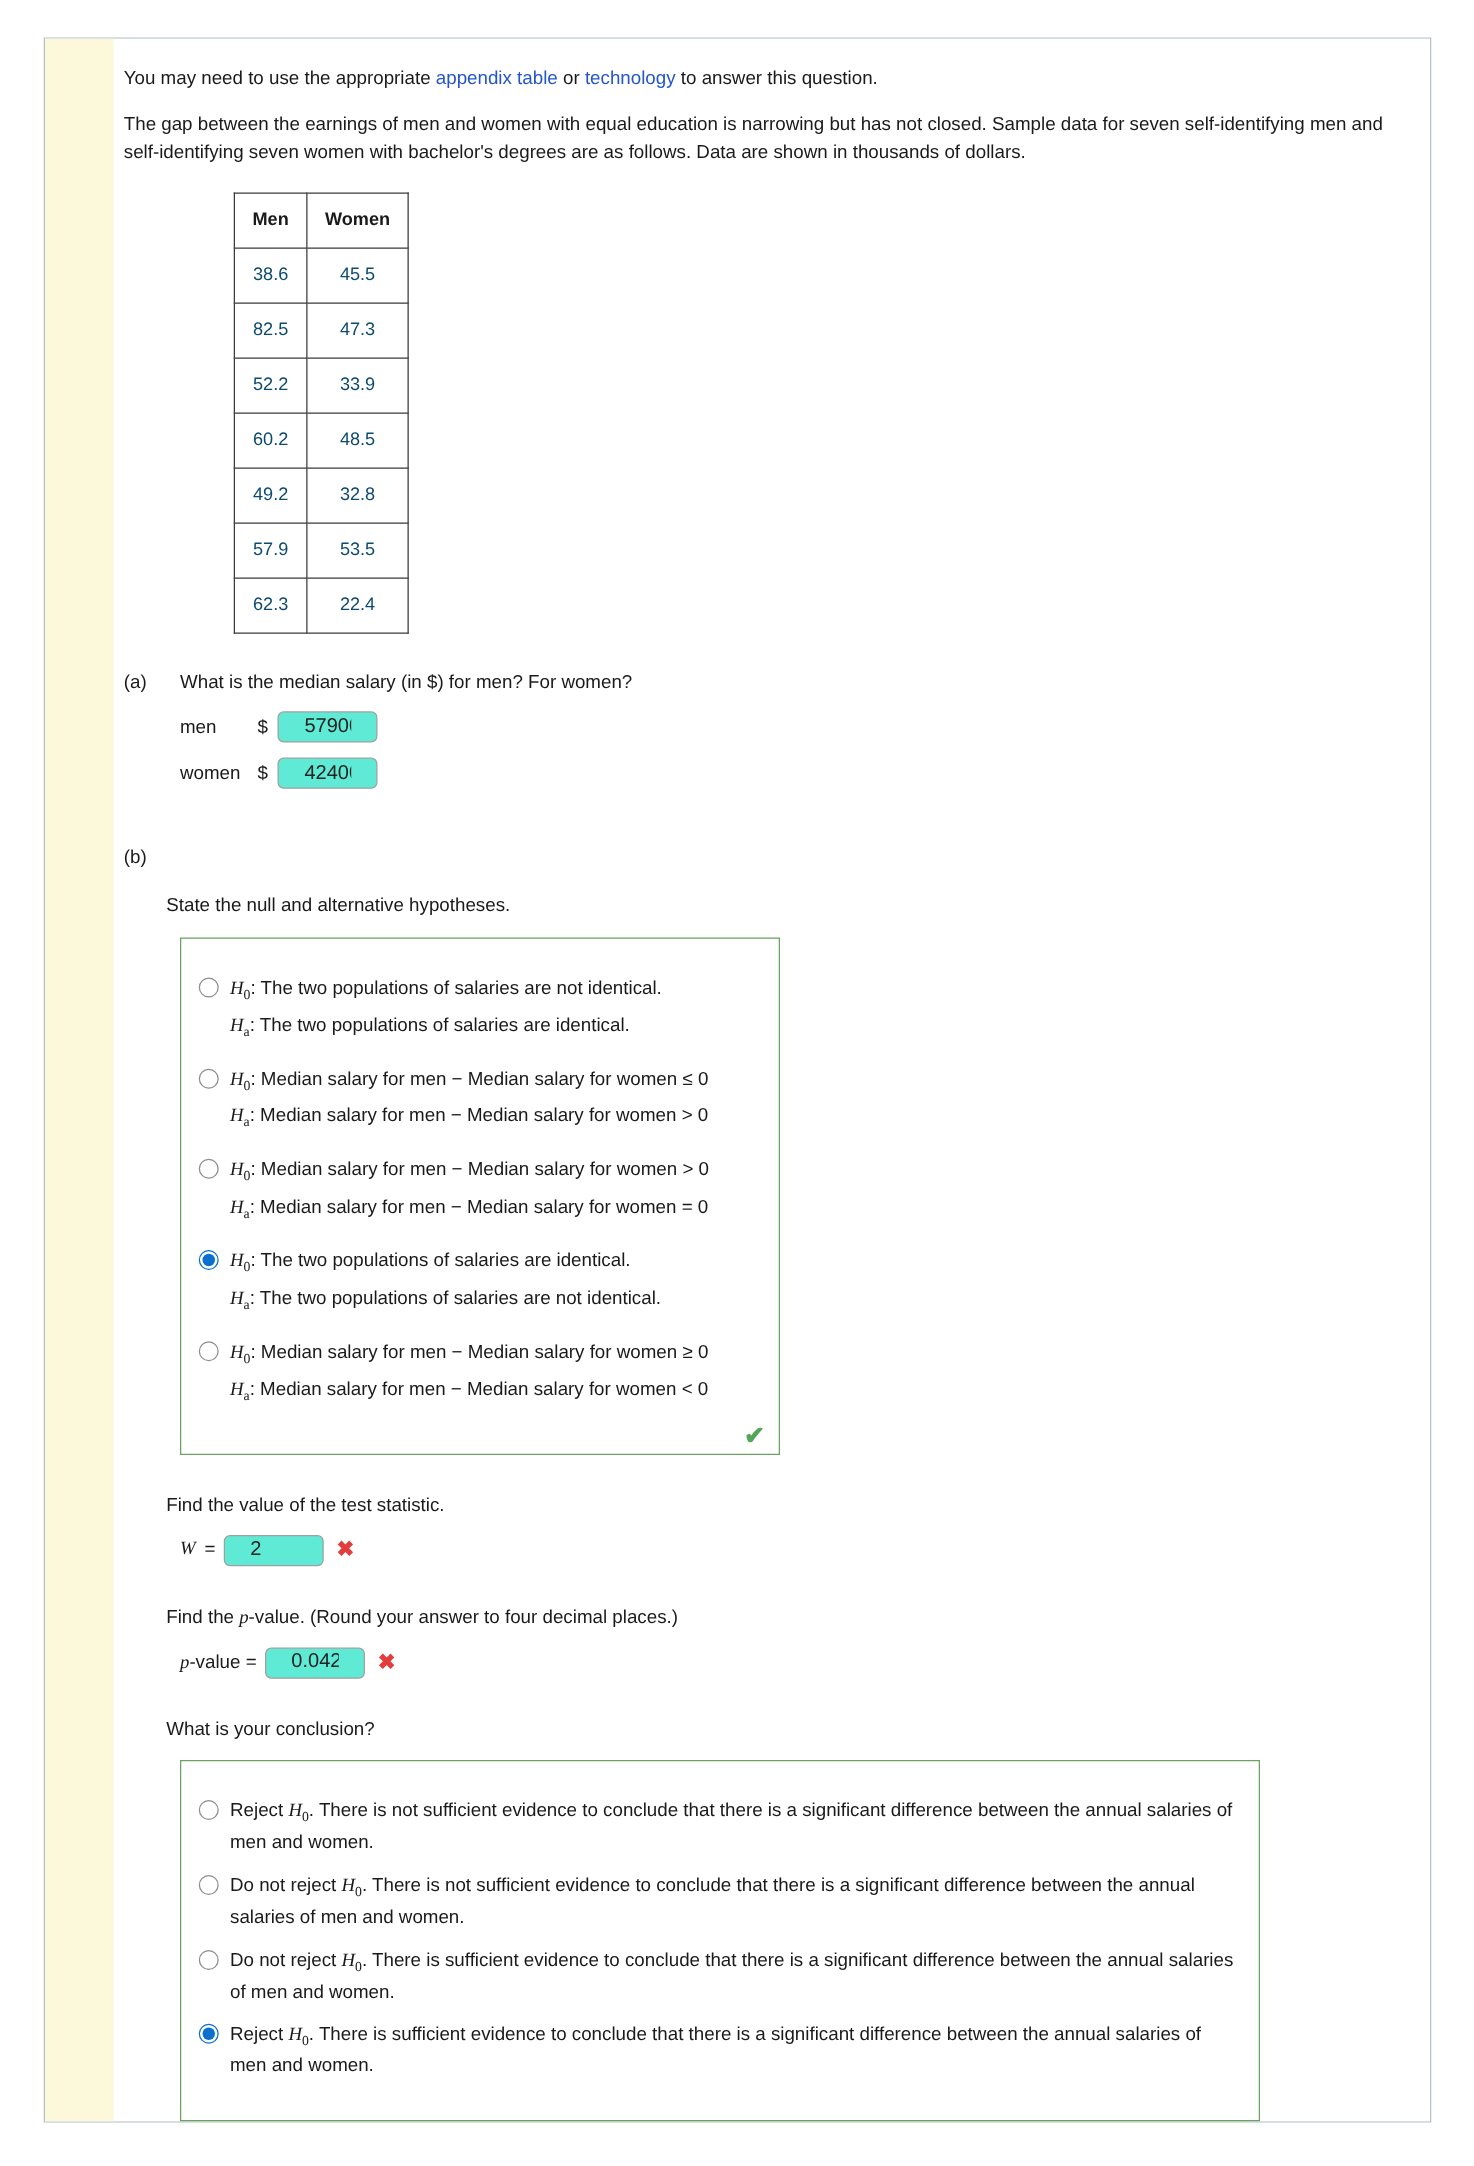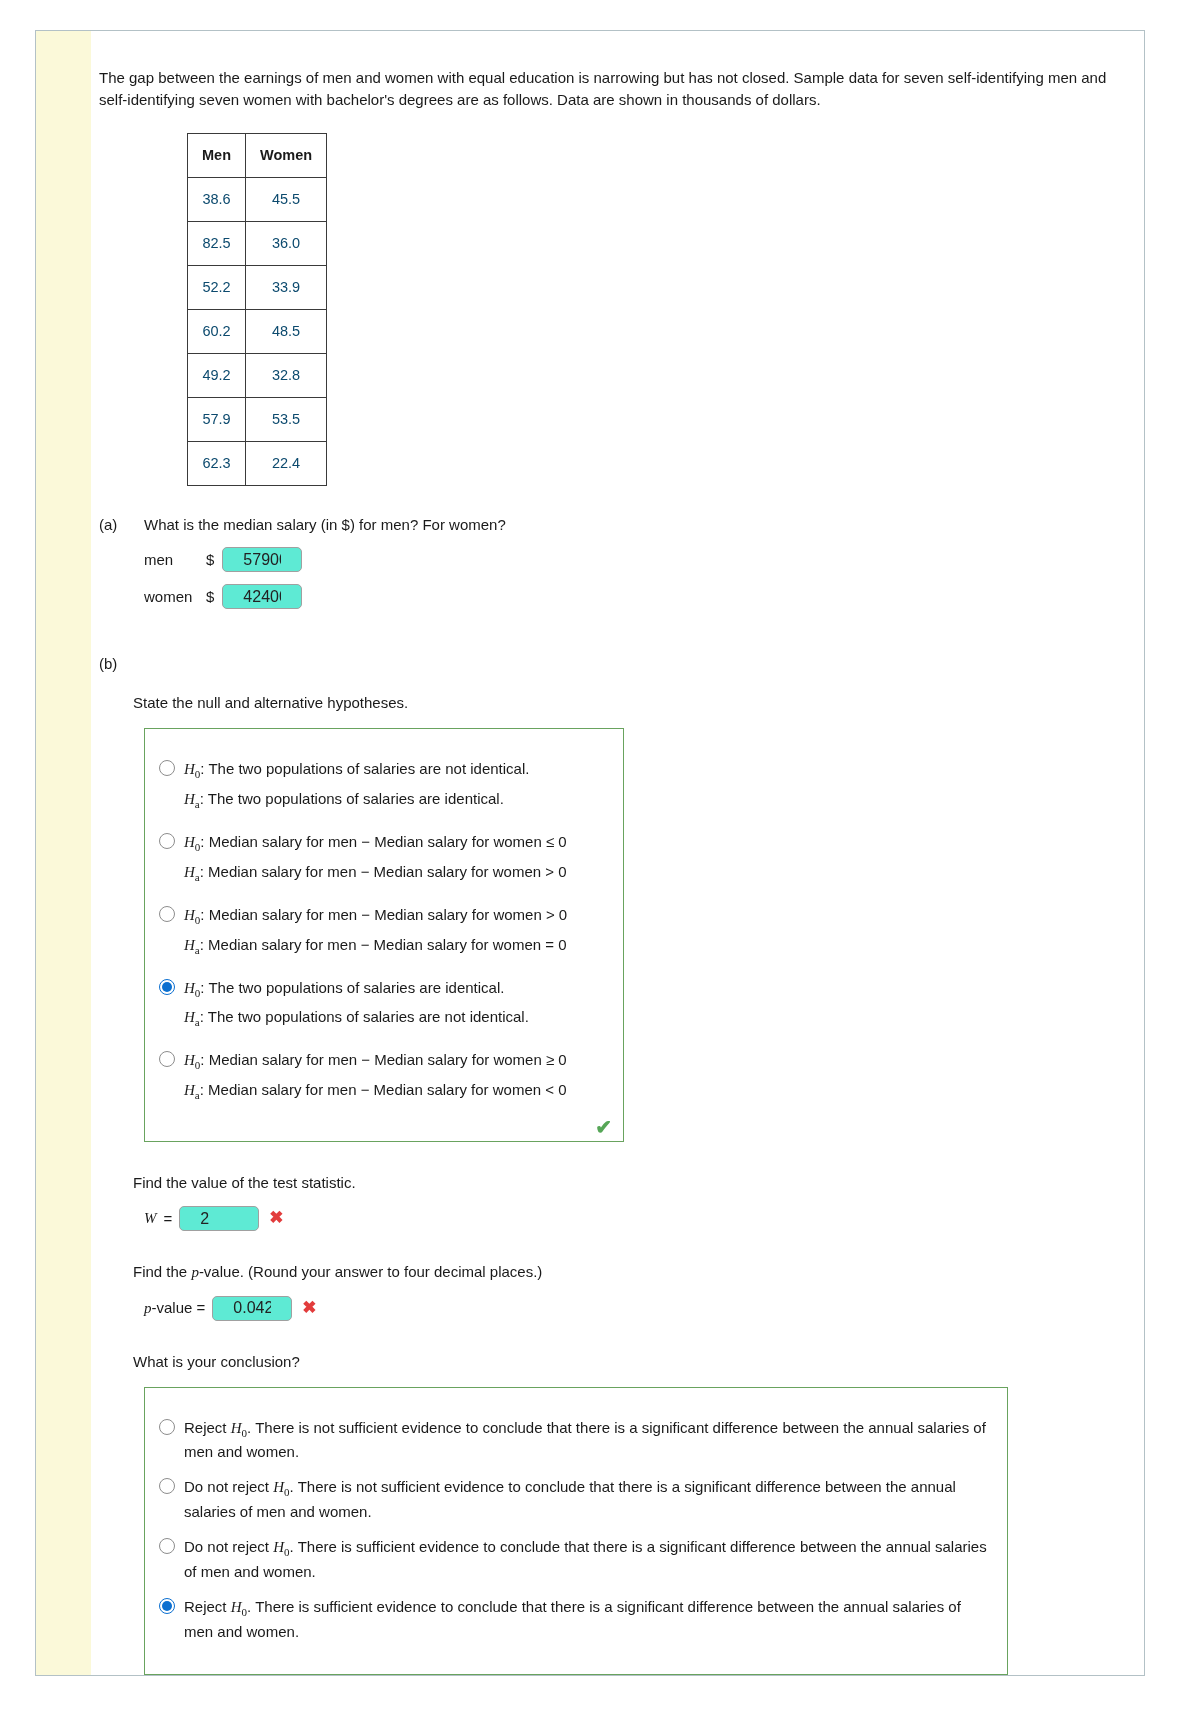--- a/index.html
+++ b/index.html
@@ -85,36 +85,39 @@
 <body>
 
 <div class="page">
   <div class="card">
 
 
     <div class="q-body">
       <div class="yellow-strip"></div>
       <div class="content">
 
+        <div>
+          <span>You may need to use the appropriate </span><a class="wa-link">appendix table</a><span> or </span><a class="wa-link">technology</a><span> to answer this question.</span>
+        </div>
 
         <div class="problem-text">The gap between the earnings of men and women with equal education is narrowing but has not closed. Sample data for seven self-identifying men and self-identifying seven women with bachelor's degrees are as follows. Data are shown in thousands of dollars.</div>
 
         <table class="salary-table">
           <tbody>
               <tr>
             <th>Men</th>
             <th>Women</th>
           </tr>
           <tr>
                 <td>38.6</td>
                 <td>45.5</td>
               </tr>
           <tr>
                 <td>82.5</td>
-                <td>36.0</td>
+                <td>47.3</td>
               </tr>
           <tr>
                 <td>52.2</td>
                 <td>33.9</td>
               </tr>
           <tr>
                 <td>60.2</td>
                 <td>48.5</td>
               </tr>
           <tr>

